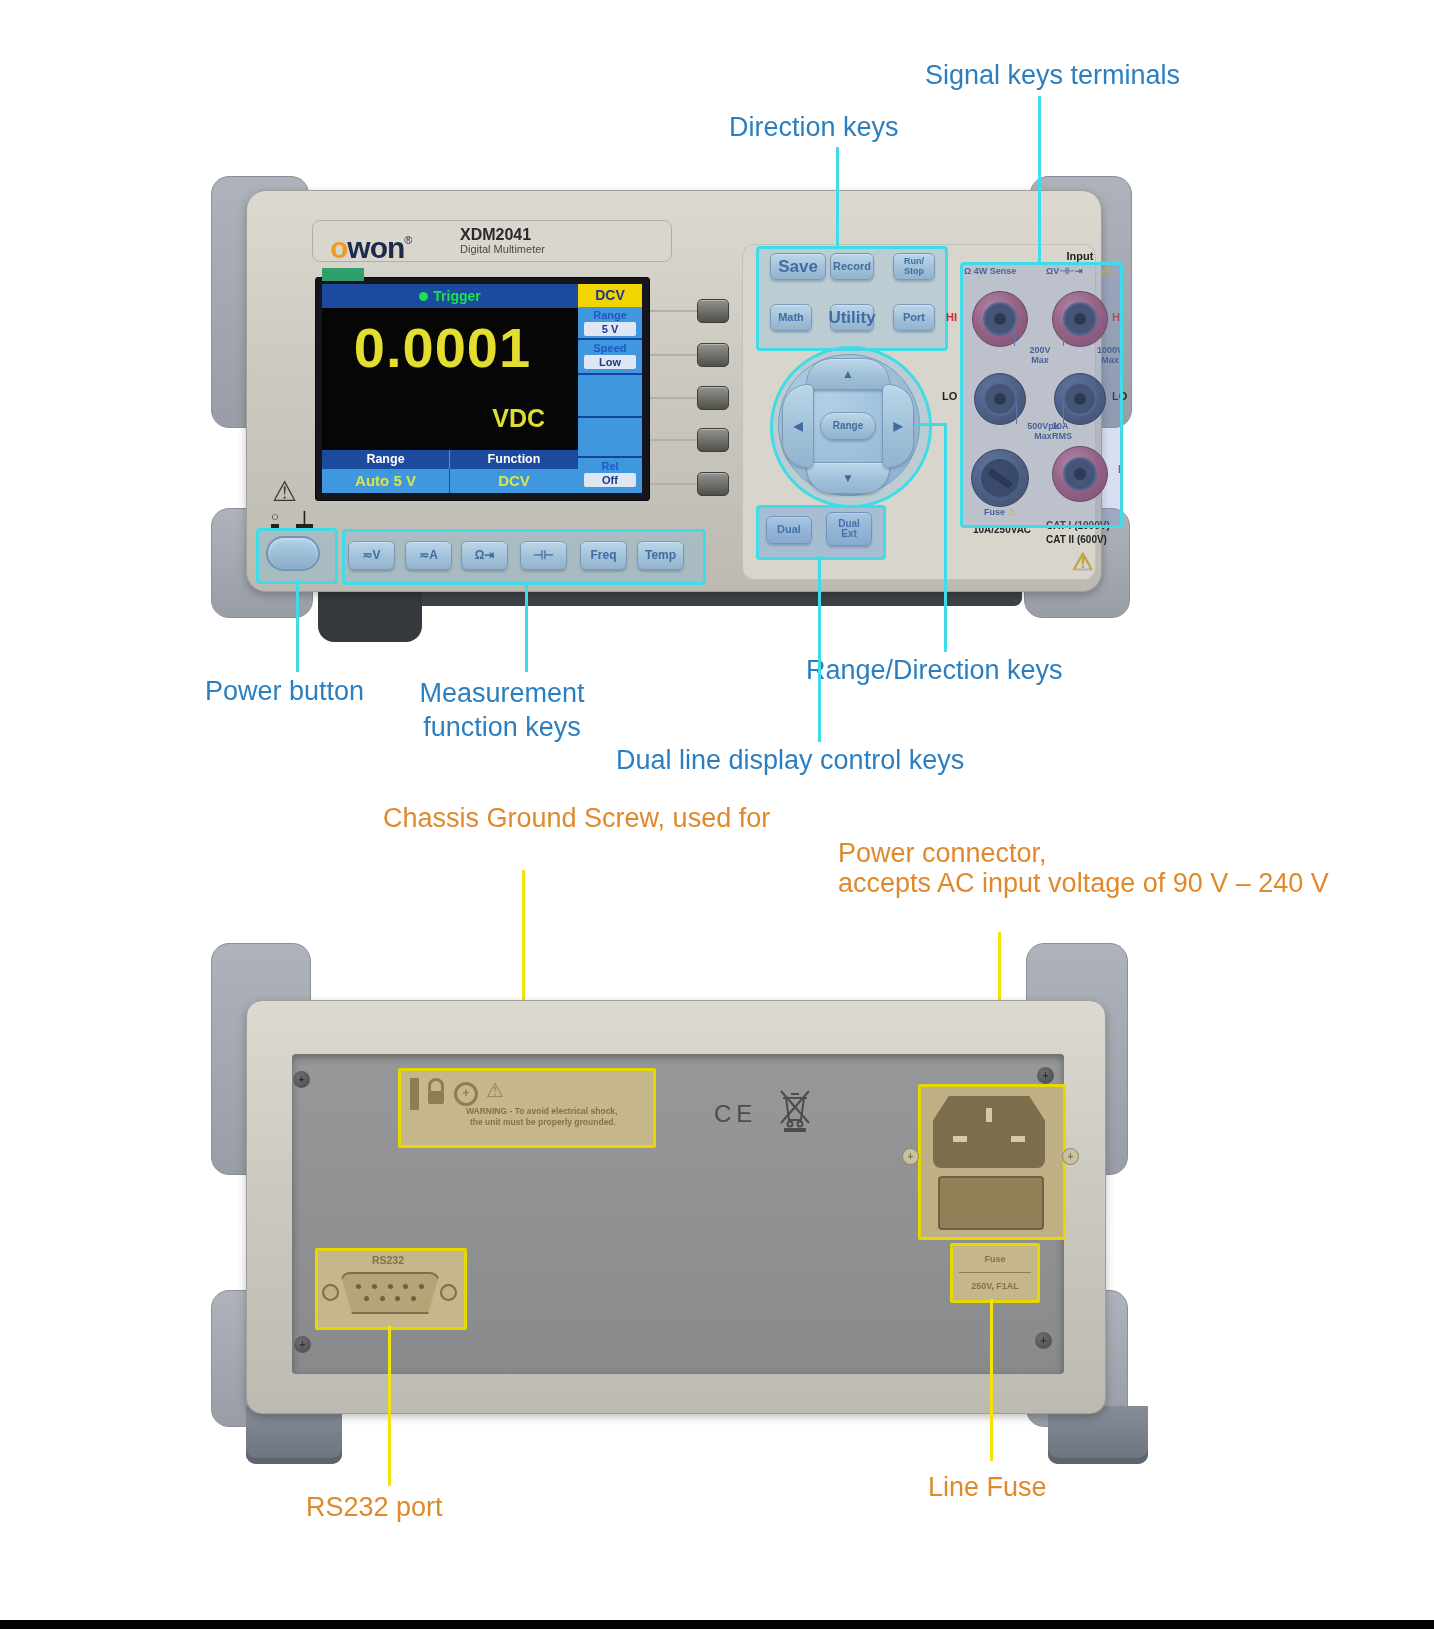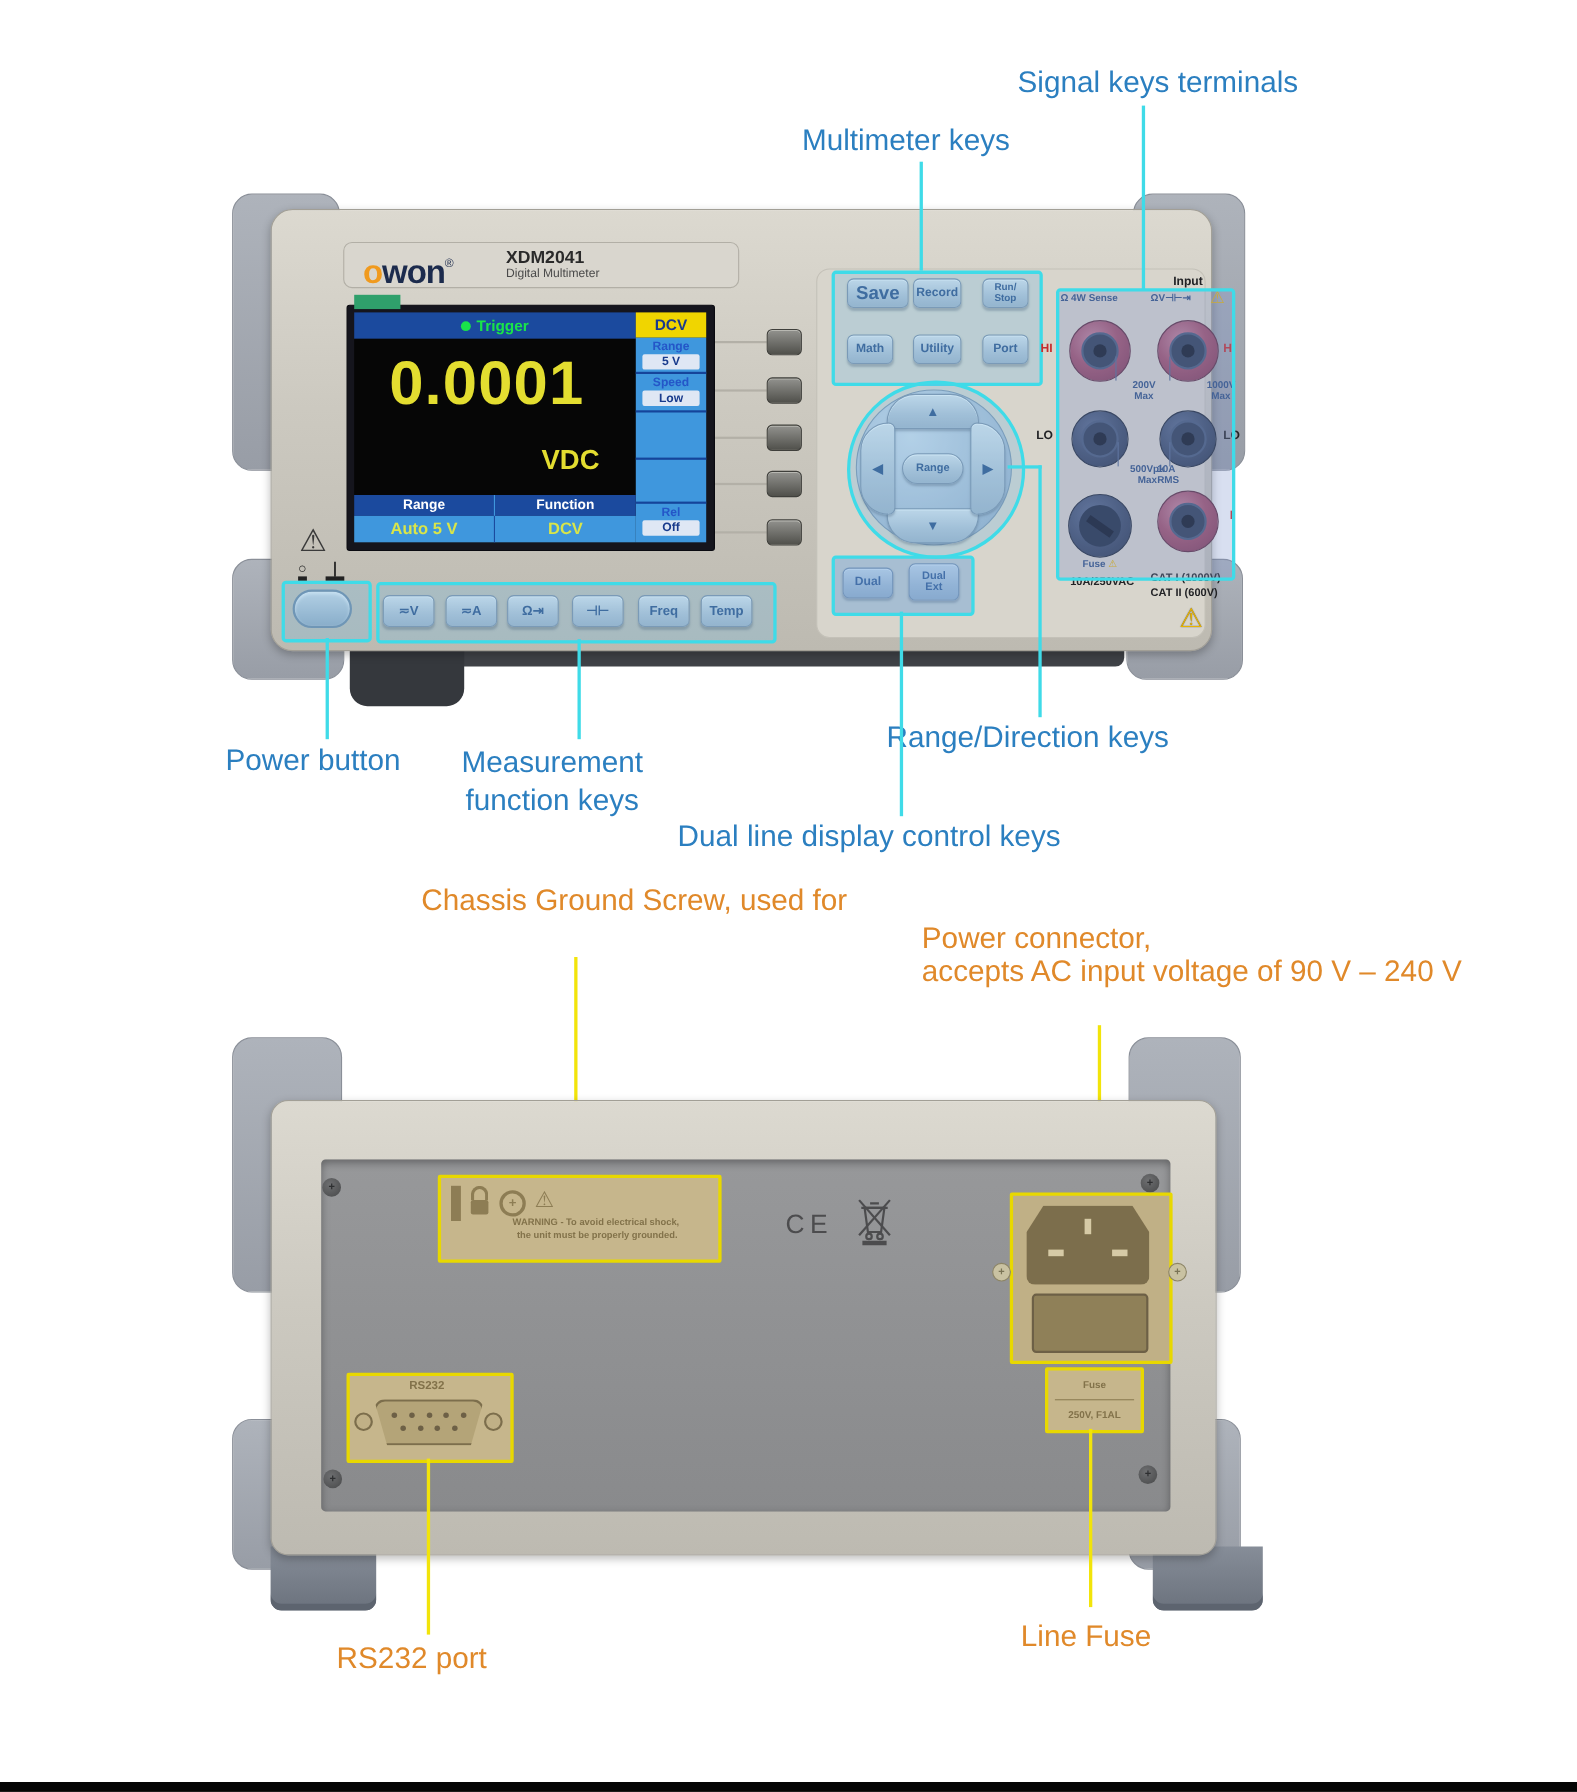--- a/index.html
+++ b/index.html
@@ -161,21 +161,21 @@
   <button class="key" style="left:830px;top:253px;width:44px;height:27px;font-size:11px">
       <span class="kl">Record</span>
     </button>
   <button class="key" style="left:893px;top:253px;width:42px;height:27px;font-size:9px">
       <span class="kl">Run/</span>
       <span class="kl">Stop</span>
     </button>
   <button class="key" style="left:770px;top:304px;width:42px;height:27px;font-size:11px">
       <span class="kl">Math</span>
     </button>
-  <button class="key" style="left:830px;top:304px;width:44px;height:27px;font-size:11px">
+  <button class="key" style="left:830px;top:304px;width:44px;height:27px;font-size:17px">
       <span class="kl">Utility</span>
     </button>
   <button class="key" style="left:893px;top:304px;width:42px;height:27px;font-size:11px">
       <span class="kl">Port</span>
     </button>
   <div class="hl" style="left:756px;top:246px;width:186px;height:99px"></div>
 
   <div class="abs" style="left:778px;top:354px;width:140px;height:140px;border-radius:50%;background:radial-gradient(circle at 35% 30%,#cdd9e8,#93a7c2);border:1px solid #7e92ac"></div>
   <button class="key" style="left:806px;top:358px;width:84px;height:32px;border-radius:42px 42px 10px 10px;font-size:12px">
       <span class="kl">▲</span>
@@ -259,21 +259,21 @@
   <div class="tlD" style="left:962px;top:524px;width:80px;text-align:center">10A/250VAC</div>
   <div class="tlD" style="left:1046px;top:520px">CAT I (1000V)</div>
   <div class="tlD" style="left:1046px;top:534px">CAT II (600V)</div>
   <div class="abs" style="left:1072px;top:548px;font-size:24px;color:#e8b400;text-shadow:0 0 1px #333">⚠</div>
 
   <div class="hl" style="left:960px;top:262px;width:157px;height:260px;background:rgba(125,150,205,0.30)"></div>
 
   <div class="cb" style="left:925px;top:60px">Signal keys terminals</div>
   <div class="lvc" style="left:1038px;top:96px;height:167px"></div>
 
-  <div class="cb" style="left:729px;top:112px">Multimeter keys</div>
+  <div class="cb" style="left:729px;top:112px">Direction keys</div>
   <div class="lvc" style="left:836px;top:147px;height:99px"></div>
 
   <div class="lvc" style="left:296px;top:580px;height:92px"></div>
   <div class="cb" style="left:205px;top:676px">Power button</div>
 
   <div class="lvc" style="left:525px;top:581px;height:91px"></div>
   <div class="abs" style="left:408px;top:676px;width:188px;text-align:center;color:#2b7fc0;font-size:27px;font-weight:500;line-height:34px">
     <div>Measurement</div>
     <div>function keys</div>
   </div>

